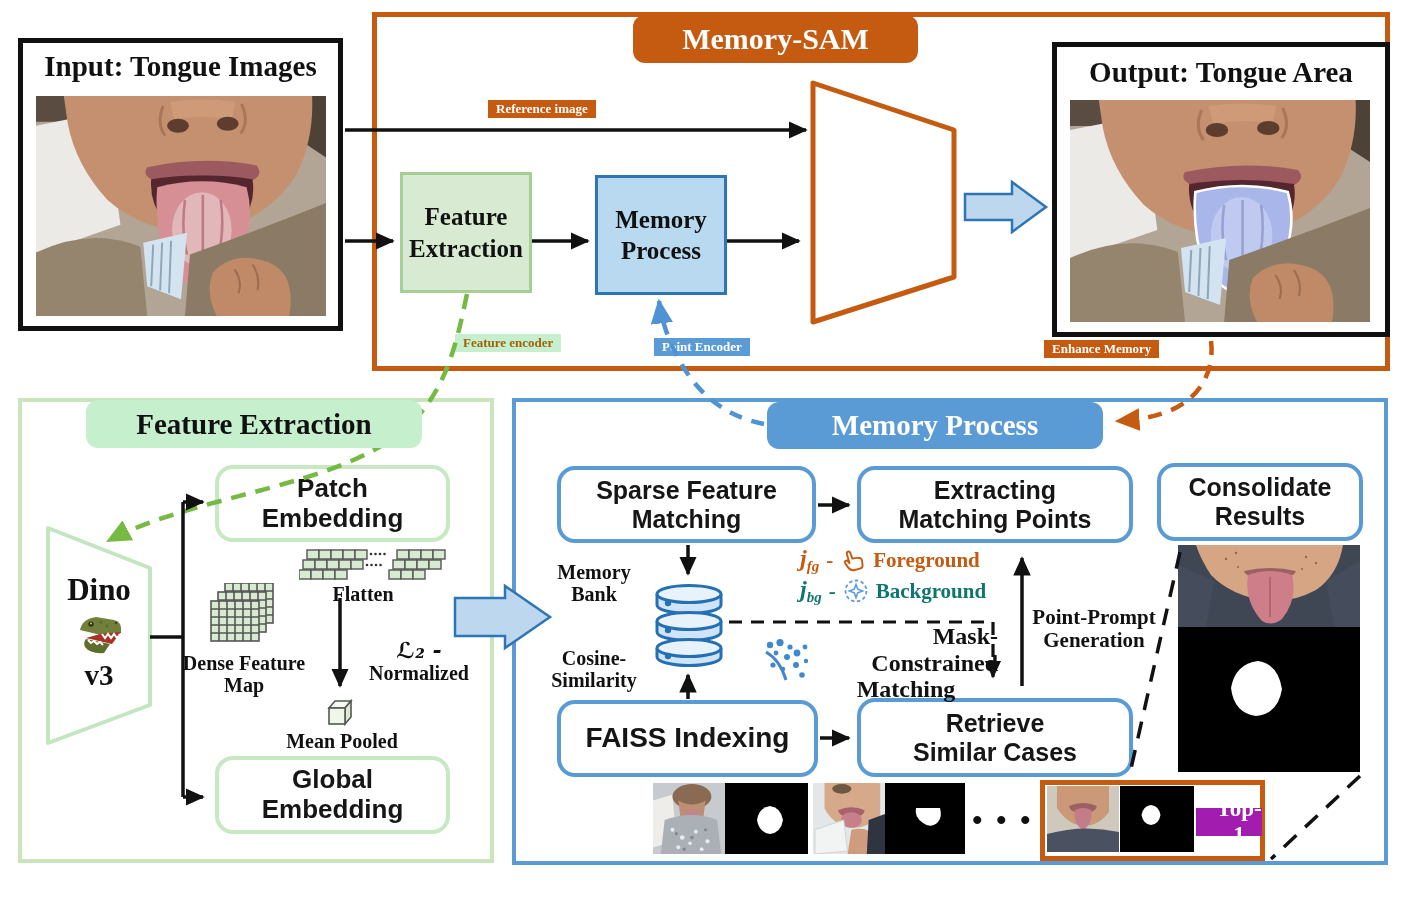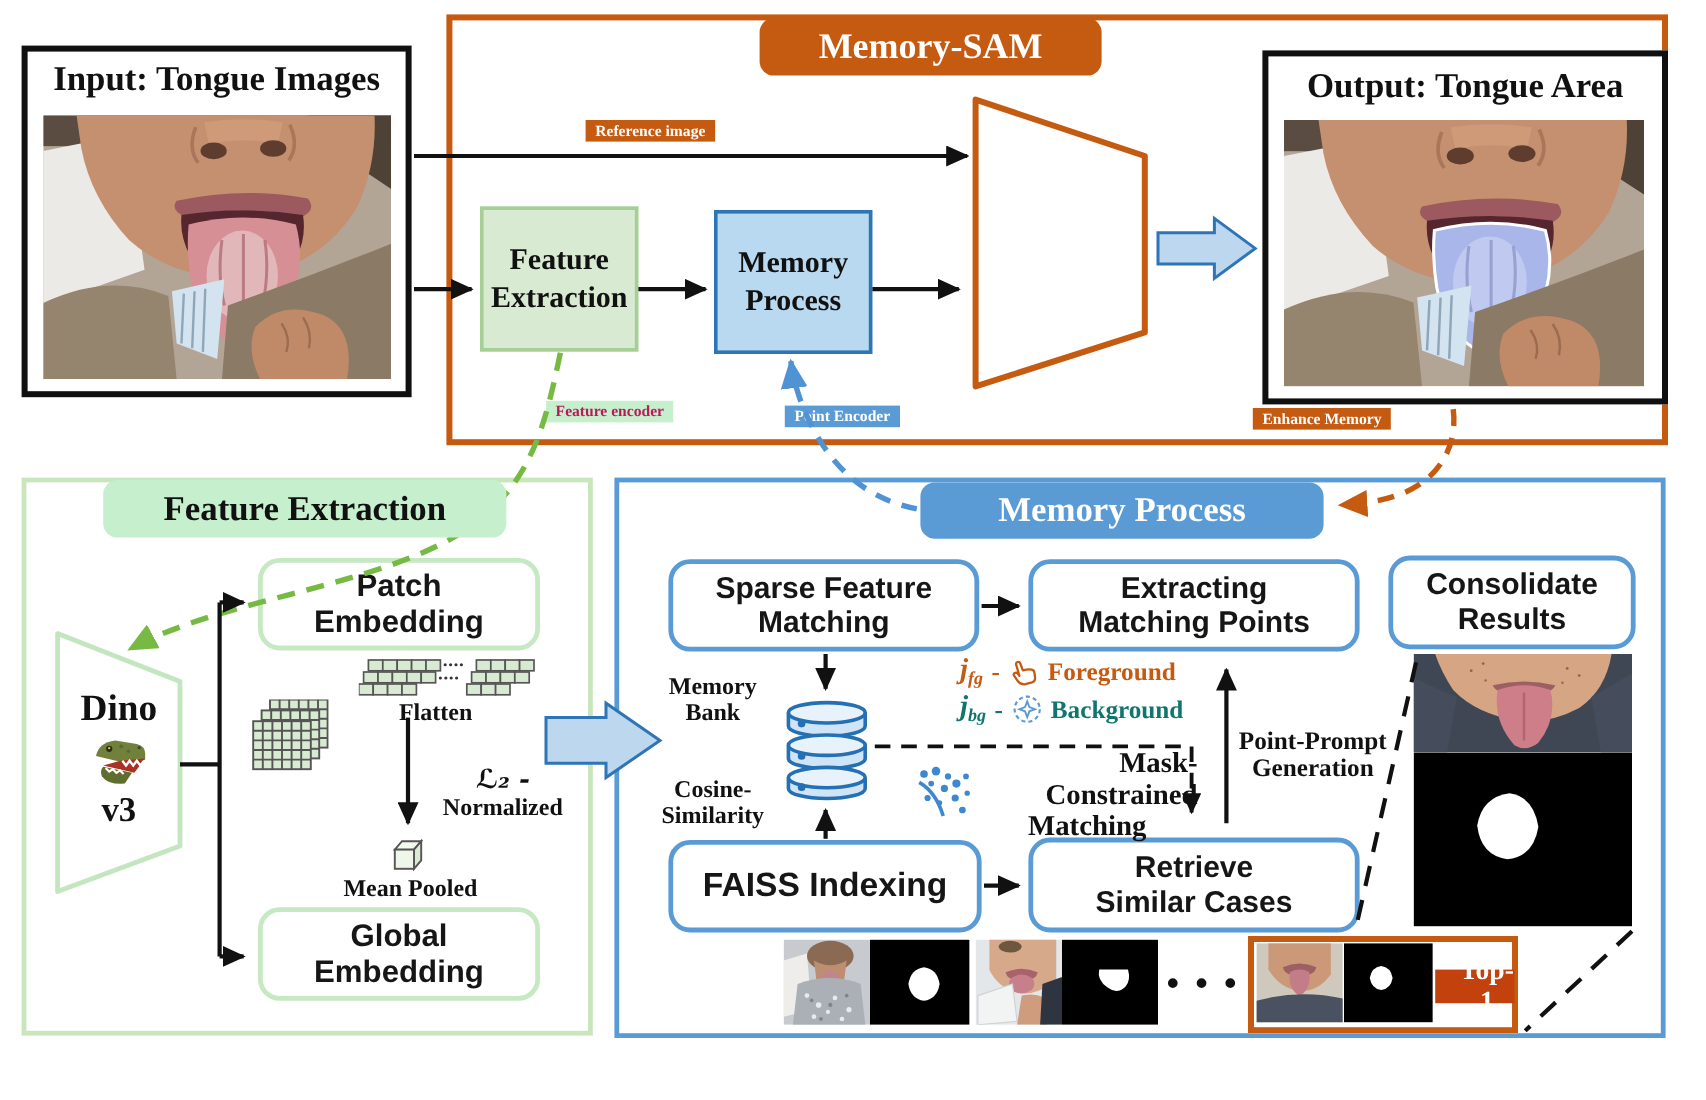--- a/index.html
+++ b/index.html
@@ -15,38 +15,38 @@
   .banner-orange{background:#C55A11;}
   .banner-blue{background:#5B9BD5;}
   .banner-green{background:#C6EFCE;color:#111;}
   .io-box{border:5px solid #101010;background:#fff;z-index:2;}
   .io-title{font-size:29px;color:#111;z-index:3;}
   .feat-box{background:#D9EAD3;border:3px solid #A5CF94;z-index:4;font-size:25px;color:#111;line-height:1.25;}
   .memproc-box{background:#B8D9F0;border:3px solid #2E75B6;z-index:4;font-size:25px;color:#111;line-height:1.25;}
   .sam2-text{font-size:33px;color:#111;line-height:1.3;z-index:6;}
   .chip{font-size:13px;padding:1px 8px;z-index:8;white-space:nowrap;}
   .chip-orange{background:#C55A11;color:#fff;}
-  .chip-green{background:#C6EFCE;color:#be185d;}
+  .chip-green{background:#C6EFCE;color:#a16207;}
   .chip-blue{background:#5B9BD5;color:#fff;}
   
   .panel-green{border:4px solid #C9E5BC;z-index:1;}
   .panel-blue{border:4px solid #5B9BD5;z-index:1;}
   .gnode{background:#fff;border:4px solid #C6E8C2;border-radius:18px;z-index:4;
          font-family:"Liberation Sans","DejaVu Sans",sans-serif;font-weight:bold;
          font-size:26px;color:#161616;line-height:1.15;}
   .bnode{background:#fff;border:4px solid #5B9BD5;border-radius:18px;z-index:4;
          font-family:"Liberation Sans","DejaVu Sans",sans-serif;font-weight:bold;
          font-size:25px;color:#161616;line-height:1.15;}
   .small-label{font-size:20px;color:#111;line-height:1.1;z-index:8;}
   .dino-text{color:#111;z-index:8;}
   .fgbg-row{display:flex;align-items:center;gap:7px;z-index:8;font-size:21px;white-space:nowrap;}
   .fg-col{color:#C55A11;} .bg-col{color:#0f766e;}
   .jvar{font-style:italic;font-size:24px;} .jsub{font-size:15px;font-style:italic;margin-top:34px;}
   .top1-box{border:5px solid #C55A11;background:#fff;z-index:4;}
-  .badge{background:#c2410c;color:#fff;font-size:23px;z-index:8;padding-left:20px;}
+  .badge{background:#a21caf;color:#fff;font-size:23px;z-index:8;padding-left:20px;}
   .dots{font-size:30px;letter-spacing:3px;color:#111;z-index:8;}
   .photo{display:block;width:100%;height:100%;}
   svg{display:block;}
   #overlay{position:absolute;left:0;top:0;z-index:12;pointer-events:none;}
   .icon{z-index:14;}
   .txt{z-index:16;}
 </style>
 </head>
 <body>
 
@@ -214,20 +214,24 @@
             <rect width="48" height="40" fill="#d9ead3"></rect>
             <path d="M8,0 V40 M16,0 V40 M24,0 V40 M32,0 V40 M40,0 V40 M0,8 H48 M0,16 H48 M0,24 H48 M0,32 H48" fill="none"></path>
           </g>
         <g transform="translate(1,18)">
             <rect width="48" height="40" fill="#d9ead3"></rect>
             <path d="M8,0 V40 M16,0 V40 M24,0 V40 M32,0 V40 M40,0 V40 M0,8 H48 M0,16 H48 M0,24 H48 M0,32 H48" fill="none"></path>
           </g>
       </g>
     </svg>
   </div>
+  <div class="abs small-label serif ctr txt" style="left:178px;top:651px;width:132px;height:46px;">
+    <span class="line">Dense Feature</span>
+    <span class="line">Map</span>
+  </div>
 
   <div class="abs small-label serif ctr txt" style="left:360px;top:636px;width:118px;height:50px;">
     <span class="line" style="font-size:22px;font-style:italic;font-family:'DejaVu Serif','DejaVu Sans',serif;">ℒ₂ -</span>
     <span class="line">Normalized</span>
   </div>
 
   <div class="abs icon" style="left:326px;top:697px;width:28px;height:30px;">
     <svg viewBox="0 0 28 30" width="28" height="30">
       <g stroke="#555" stroke-width="1.6">
         <polygon points="3,11 9,4 25,4 19,11" fill="#f3faf0"></polygon>

